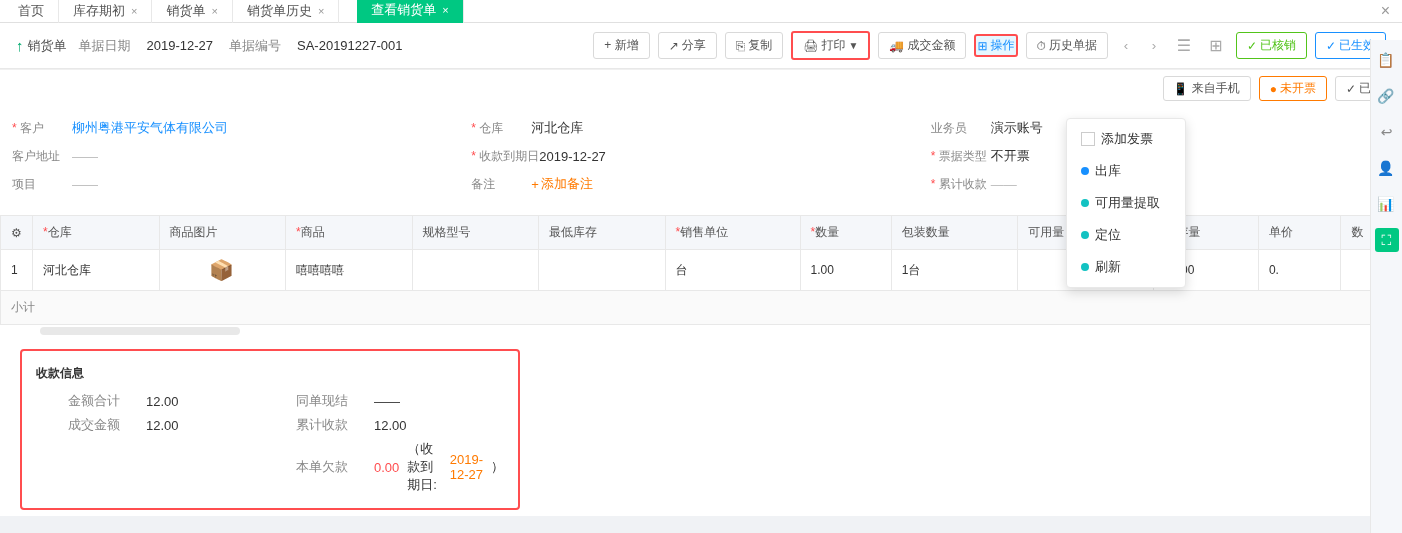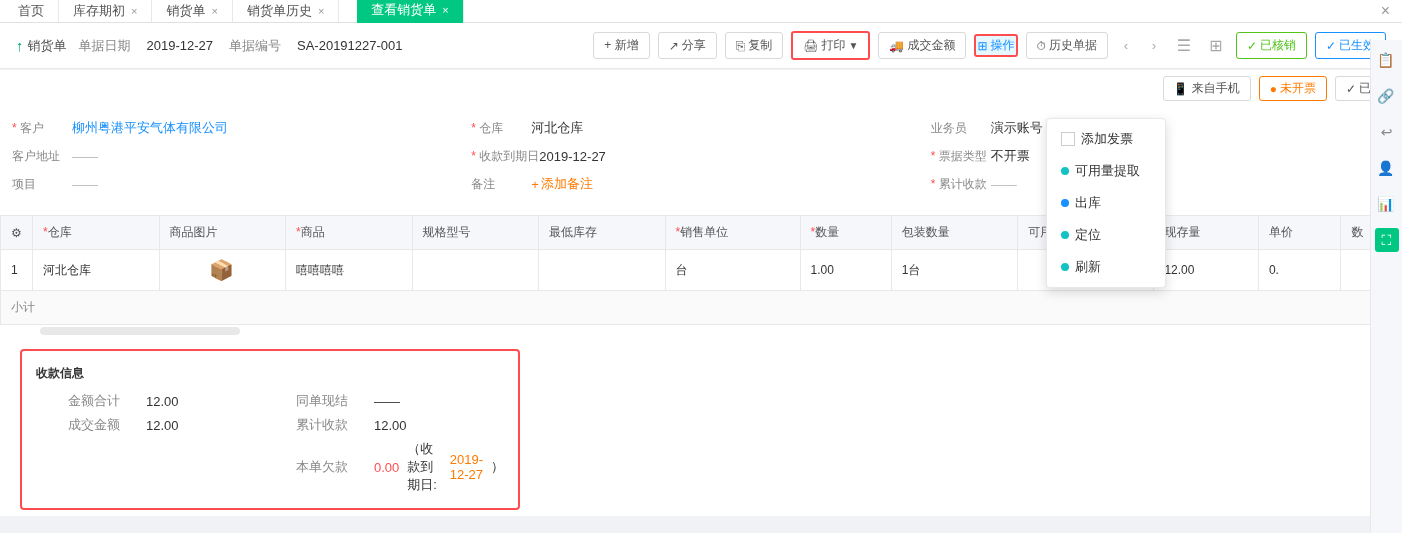--- a/index.html
+++ b/index.html
@@ -152,21 +152,21 @@
       padding: 8px 0; gap: 12px; height: calc(100vh - 40px);
     }
     .sidebar-icon {
       width: 24px; height: 24px; display: flex; align-items: center; justify-content: center;
       color: #888; cursor: pointer; font-size: 14px; border-radius: 3px;
     }
     .sidebar-icon.green { background: #00c882; color: #fff; }
 
     
     .dropdown-menu {
-      position: absolute; right: 236px; top: 95px; background: #fff; border: 1px solid #e8e8e8;
+      position: absolute; right: 216px; top: 95px; background: #fff; border: 1px solid #e8e8e8;
       border-radius: 4px; box-shadow: 0 4px 12px rgba(0,0,0,0.15); z-index: 100; min-width: 120px;
       padding: 4px 0;
     }
     .dropdown-item {
       display: flex; align-items: center; gap: 6px; padding: 7px 14px; cursor: pointer;
       font-size: 13px; color: #333;
     }
     .dropdown-dot {
       width: 8px; height: 8px; border-radius: 50%; display: inline-block;
     }
@@ -399,26 +399,26 @@
       </div>
     </div>
   </div>
 
   <div class="dropdown-menu">
     <div class="dropdown-item">
       <span style="display:inline-block; width:14px; height:14px; border:1px solid #ccc; background:#fff;"></span>
       <span>添加发票</span>
     </div>
     <div class="dropdown-item">
+      <span class="dropdown-dot dot-blue"></span>
+      <span>出库</span>
+    </div>
+    <div class="dropdown-item">
       <span class="dropdown-dot dot-cyan"></span>
       <span>可用量提取</span>
-    </div>
-    <div class="dropdown-item">
-      <span class="dropdown-dot dot-blue"></span>
-      <span>出库</span>
     </div>
     <div class="dropdown-item">
       <span class="dropdown-dot dot-cyan"></span>
       <span>定位</span>
     </div>
     <div class="dropdown-item">
       <span class="dropdown-dot dot-cyan"></span>
       <span>刷新</span>
     </div>
   </div>

